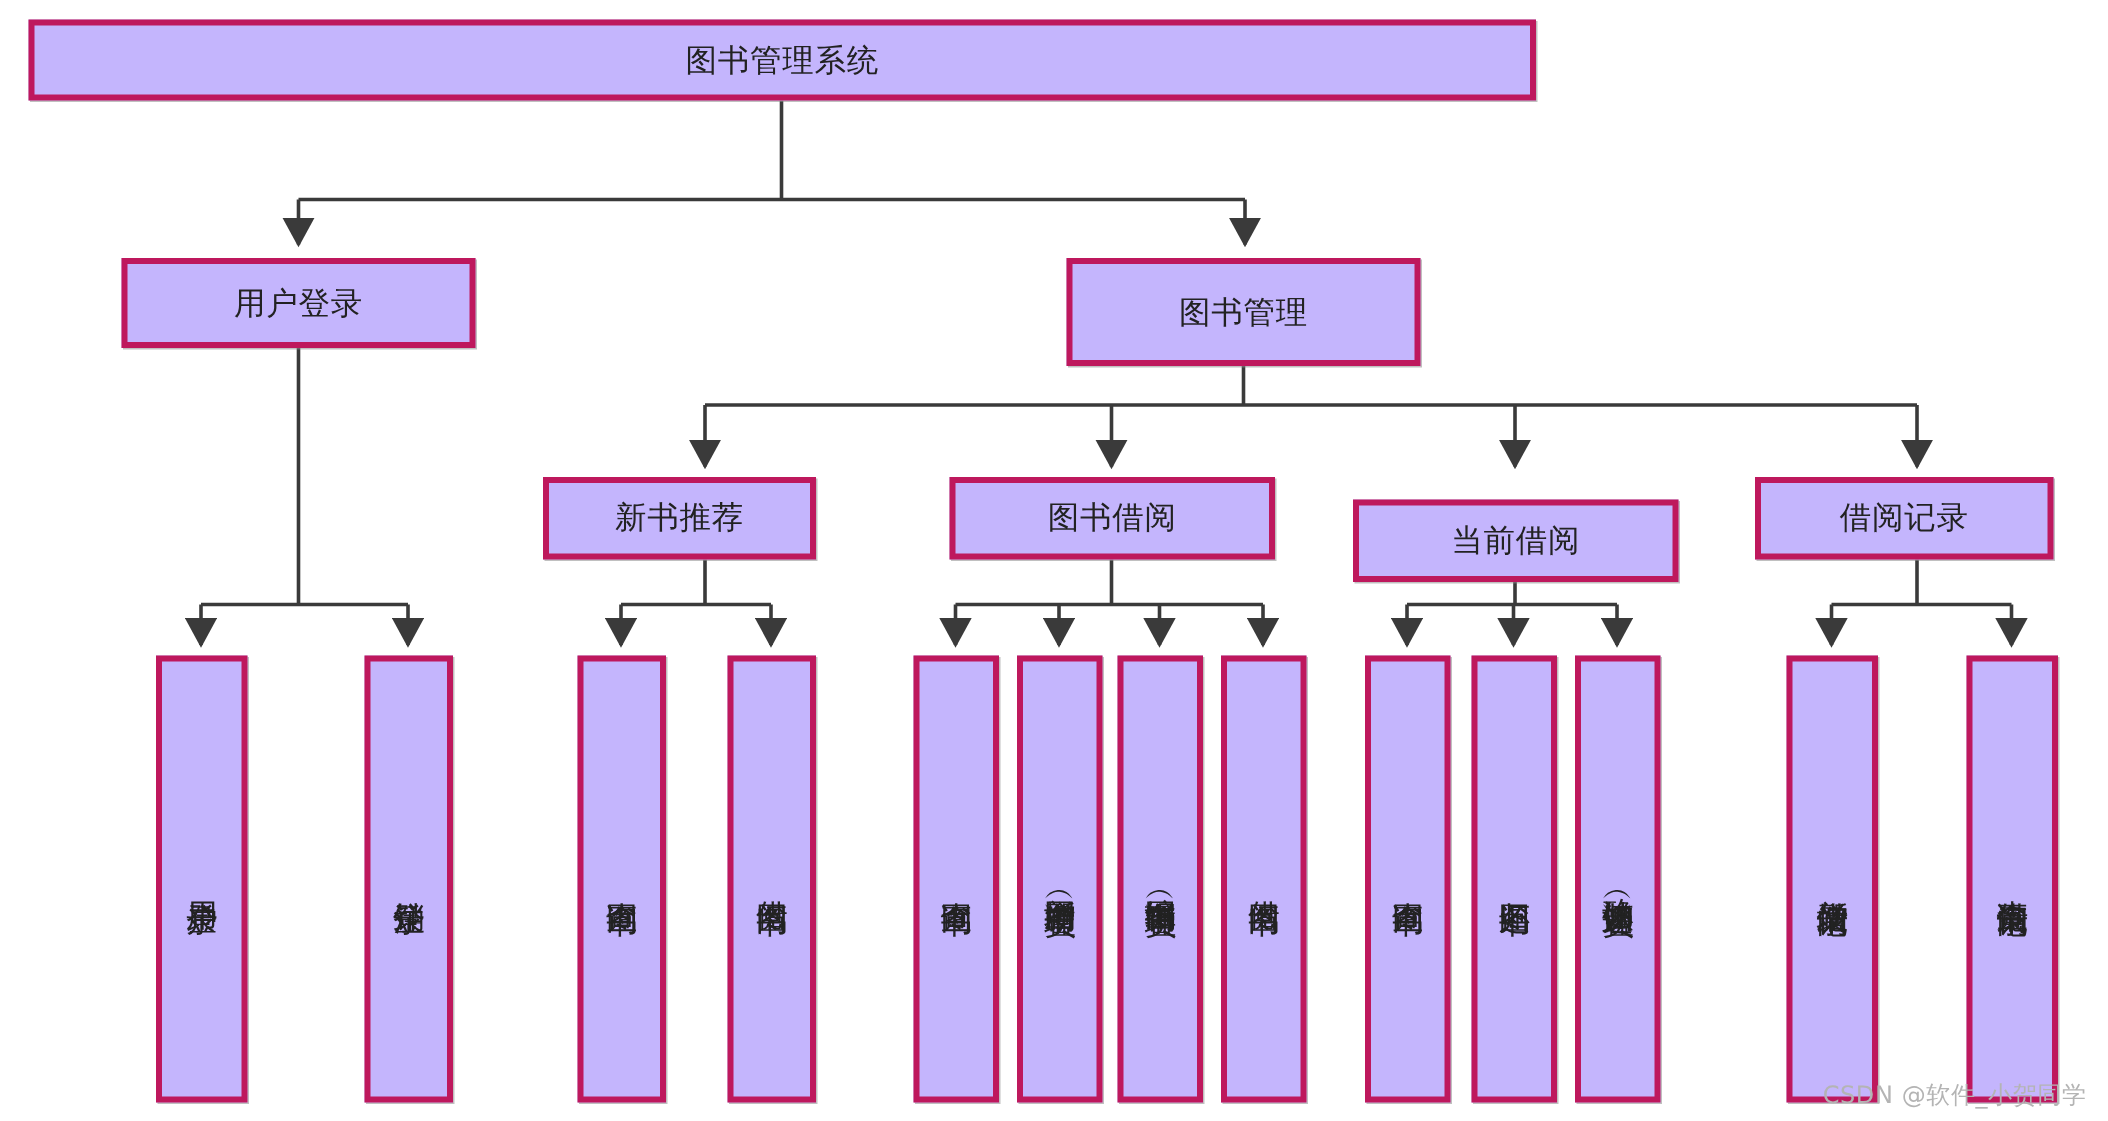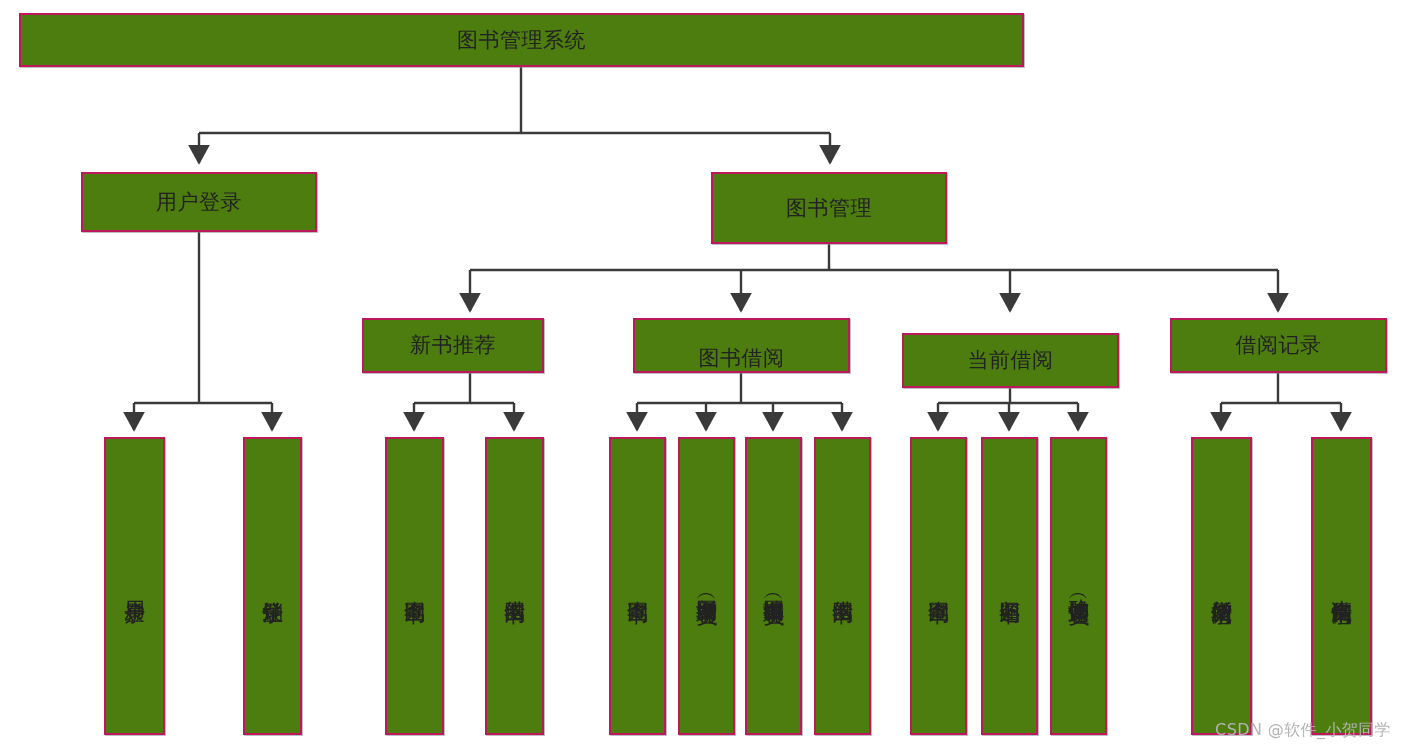--- a/index.html
+++ b/index.html
@@ -22,22 +22,22 @@
     position: absolute;
     left: 0;
     top: 0;
     width: 1405px;
     height: 747px;
     pointer-events: none;
   }
   .node {
     position: absolute;
     box-sizing: border-box;
-    border: 2px solid #be185d;
-    background: #4d7c0f;
+    border: 4px solid #be185d;
+    background: #c4b5fd;
     display: flex;
     align-items: center;
     justify-content: center;
     color: #222222;
     box-shadow: 1px 1px 0 rgba(140,140,140,0.55);
   }
   .node .label {
     display: block;
     text-align: center;
     line-height: 1.18;
@@ -135,27 +135,27 @@
   <div class="node horizontal" style="left: 81px; top: 172px; width: 236px; height: 60px;">
     <span class="label">用户登录</span>
   </div>
   <div class="node horizontal" style="left: 711px; top: 172px; width: 236px; height: 72px;">
     <span class="label">图书管理</span>
   </div>
 
   <div class="node horizontal" style="left: 362px; top: 318px; width: 182px; height: 55px;">
     <span class="label">新书推荐</span>
   </div>
-  <div class="node horizontal" style="left: 633px; top: 318px; width: 217px; height: 55px; align-items: flex-end;">
+  <div class="node horizontal" style="left: 633px; top: 318px; width: 217px; height: 55px;">
     <span class="label">图书借阅</span>
   </div>
   <div class="node horizontal" style="left: 902px; top: 318px; width: 217px; height: 55px; margin-top: 15px;">
     <span class="label">当前借阅</span>
   </div>
-  <div class="node horizontal" style="left: 1170px; top: 318px; width: 217px; height: 55px; justify-content: center;">
+  <div class="node horizontal" style="left: 1170px; top: 318px; width: 199px; height: 55px; justify-content: center;">
     <span class="label">借阅记录</span>
   </div>
 
   <div class="node vertical" style="left: 104px; top: 437px; width: 61px; height: 298px;">
     <span class="label">用户登录</span>
   </div>
   <div class="node vertical" style="left: 243px; top: 437px; width: 59px; height: 298px;">
     <span class="label">注销登录</span>
   </div>
   <div class="node vertical" style="left: 385px; top: 437px; width: 59px; height: 298px;">

